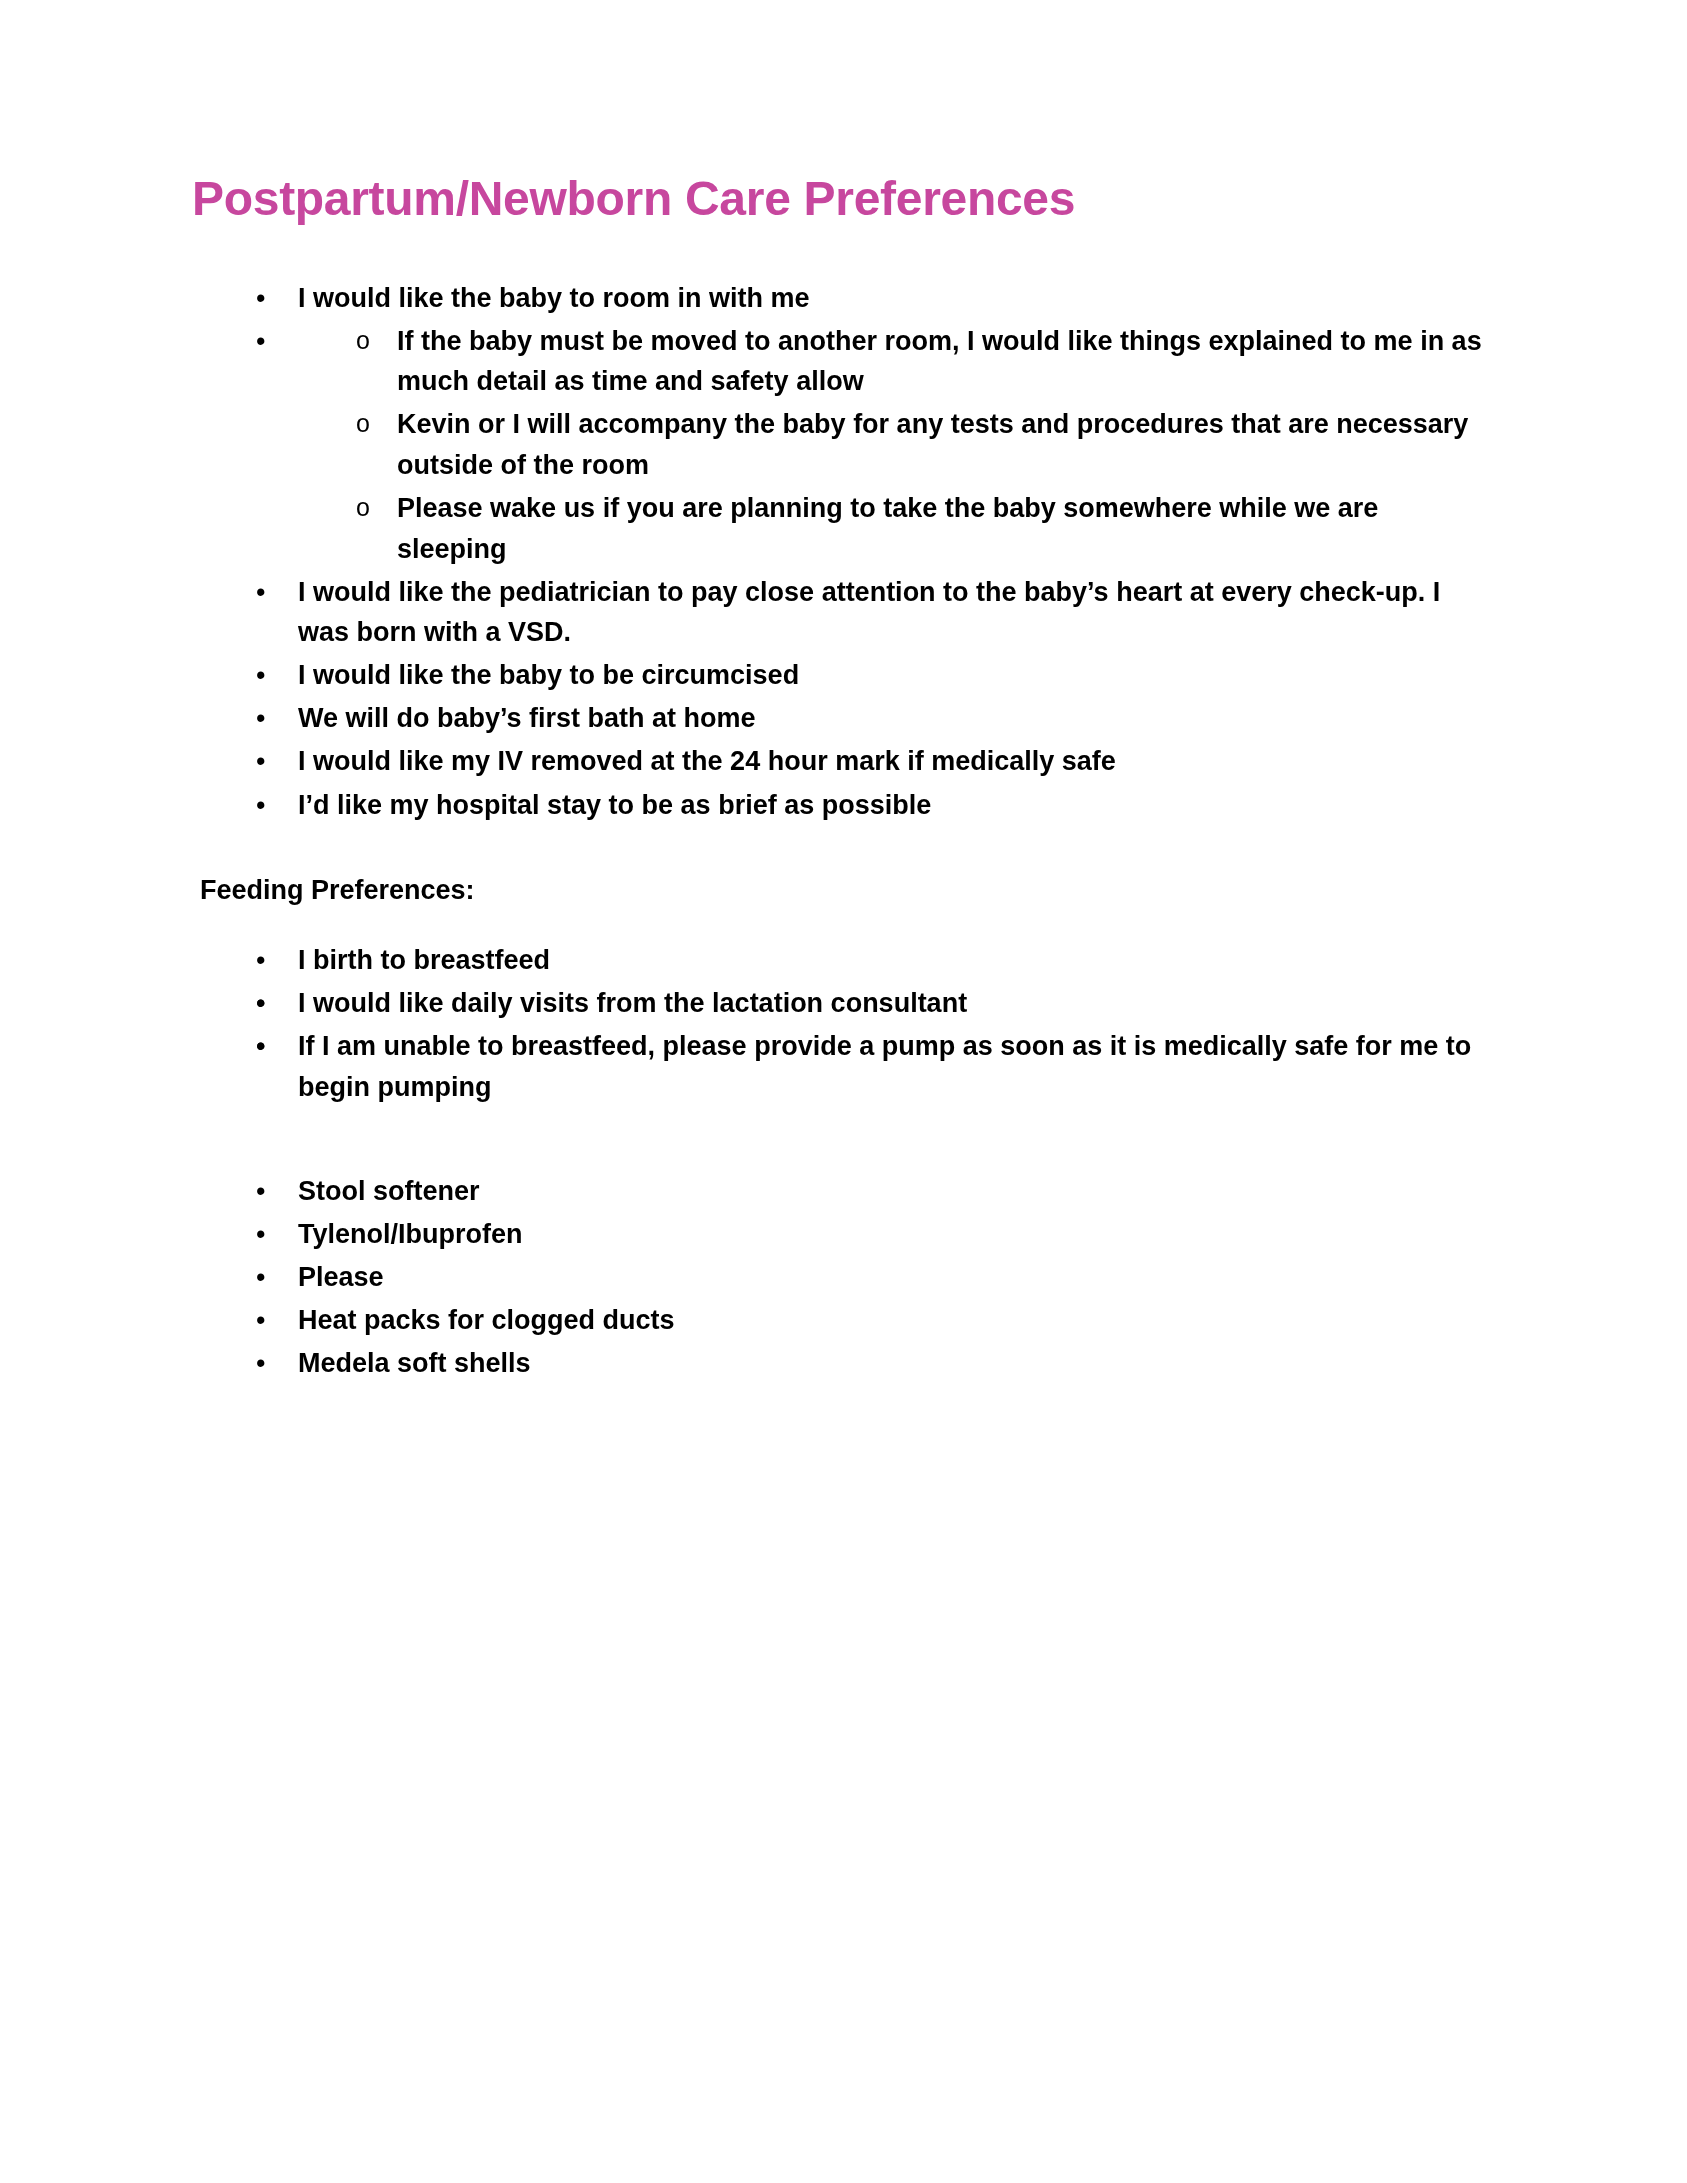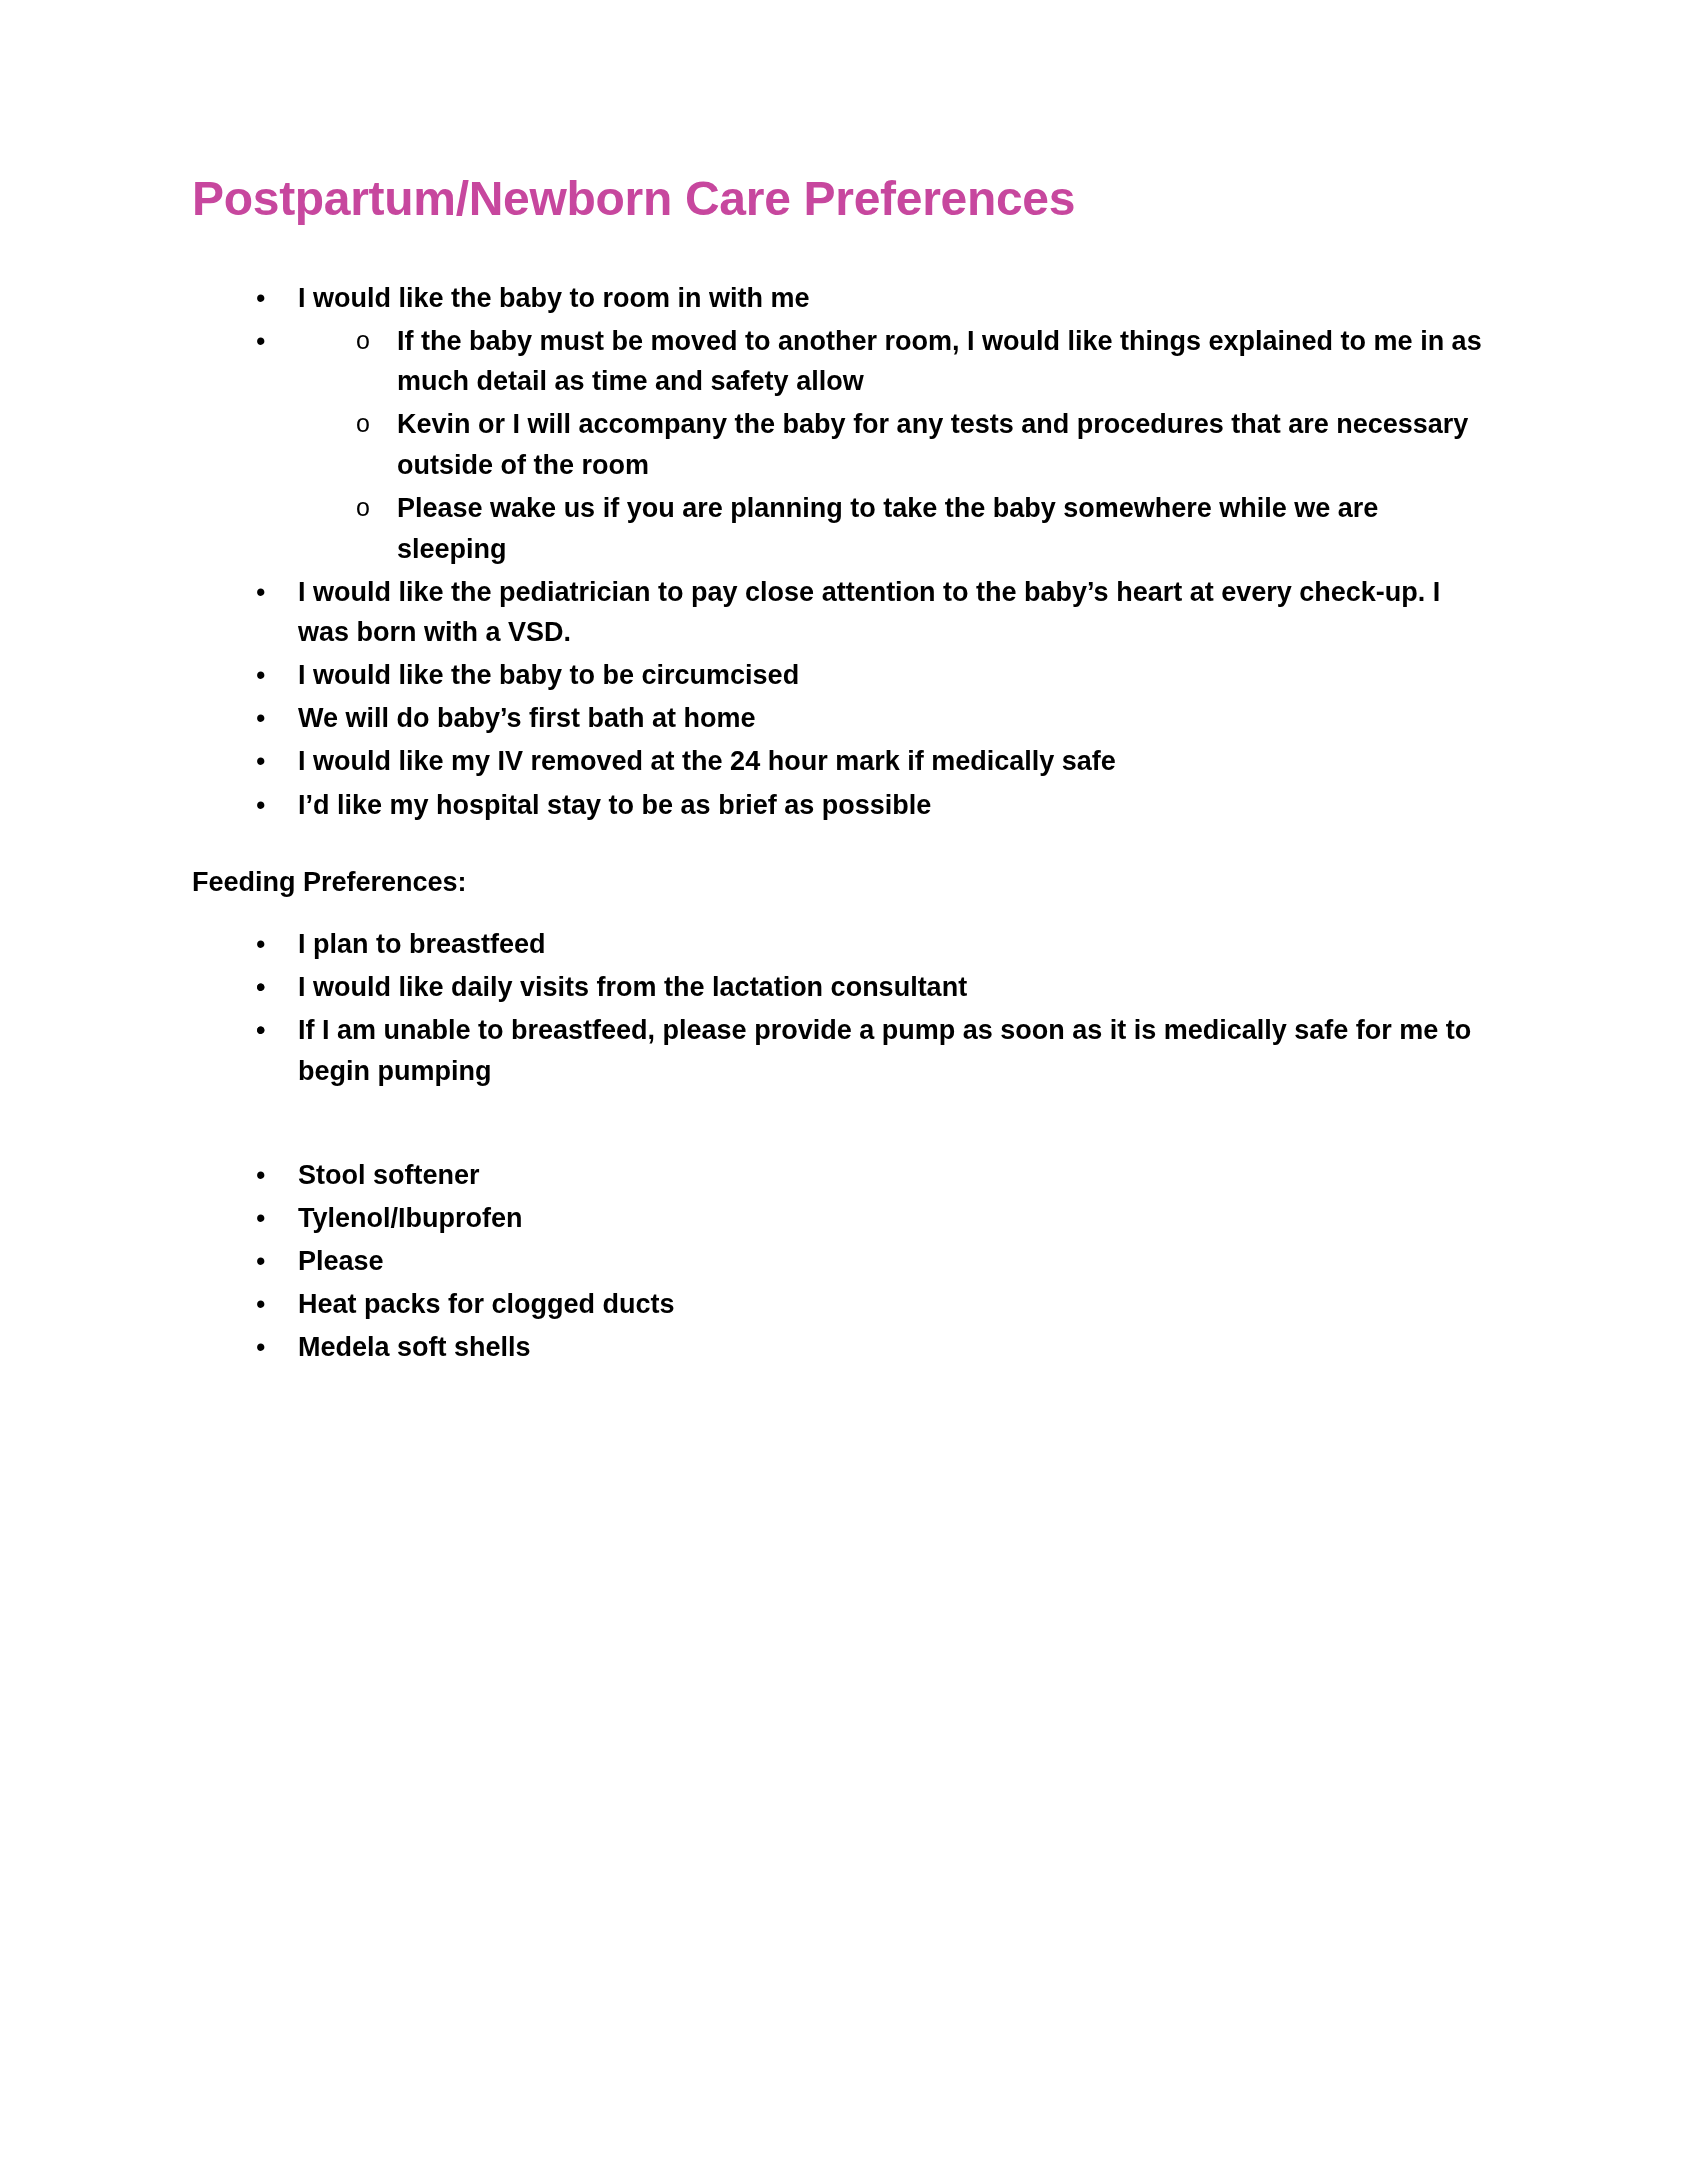--- a/index.html
+++ b/index.html
@@ -45,21 +45,21 @@
   .spacer-after-title { height: 52px; }
   .spacer-before-heading { height: 37px; }
   .spacer-after-heading { height: 24px; }
 
   
   .section-heading {
     font-size: 27px;
     font-weight: 700;
     color: #000000;
     line-height: 1.32;
-    margin: 0;
+    margin: 8px;
     padding: 0;
   }
 
   
   ul.bullets {
     list-style: none;
     margin: 0;
     padding: 0;
   }
 
@@ -174,21 +174,21 @@
 
     <div class="spacer-before-heading"></div>
 
     <div class="section-heading">Feeding Preferences:</div>
 
     <div class="spacer-after-heading"></div>
 
     <ul class="bullets">
       <li class="bullet-item">
         <span class="marker">•</span>
-        <span class="wrap-limit">I plan to breastfeed</span>
+        <span class="wrap-limit">I birth to breastfeed</span>
       </li>
       <li class="bullet-item">
         <span class="marker">•</span>
       </li>
       <li class="bullet-item">
         <span class="marker">•</span>
         <span class="wrap-limit">I would like daily visits from the lactation consultant</span>
       </li>
       <li class="bullet-item">
         <span class="marker">•</span>

